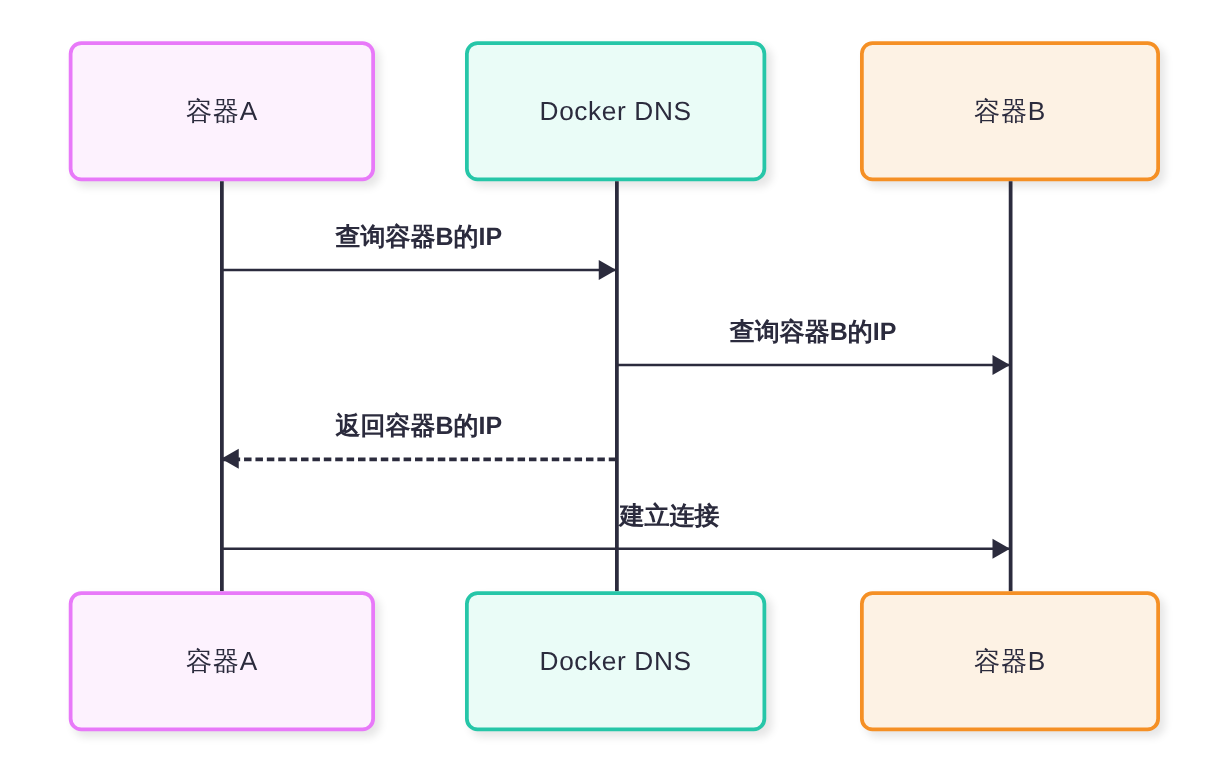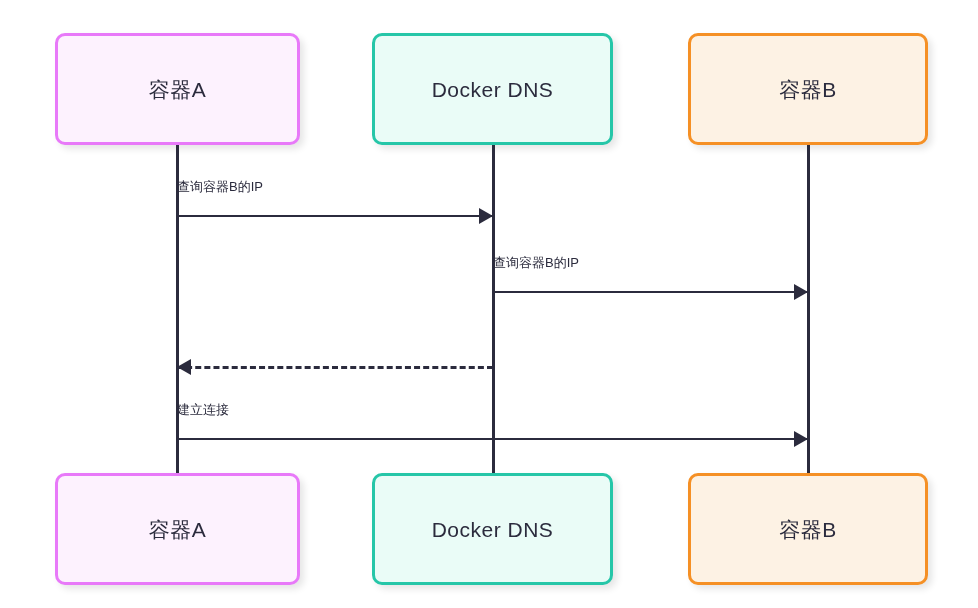--- a/index.html
+++ b/index.html
@@ -68,25 +68,27 @@
     border-bottom: 8px solid transparent;
     border-left: 14px solid #2b2b3d;
   }
   .arrowhead.left {
     border-top: 8px solid transparent;
     border-bottom: 8px solid transparent;
     border-right: 14px solid #2b2b3d;
   }
   .msg-label {
     position: absolute;
-    font-size: 13px;
+    font-size: 20px;
     color: #2b2b3d;
     white-space: nowrap;
+    text-align: center;
     line-height: 1;
     background: transparent;
+    font-weight: bold;
   }
 
   
   .watermark {
     position: absolute;
     right: 8px;
     bottom: 5px;
     font-size: 17px;
     color: #d2d2d2;
     white-space: nowrap;
@@ -115,24 +117,25 @@
   <div class="msg-line" id="msgline-0" style="left: 177px; top: 215px; width: 316px; border-top-color: rgb(43, 43, 61);"></div>
   <div class="arrowhead right" id="msghead-0" style="top: 208px; left: 479px; border-left-color: rgb(43, 43, 61);"></div>
   <div class="msg-label" id="msglabel-0" style="left: 177px; width: 316px; top: 180px; color: rgb(43, 43, 61);">查询容器B的IP</div>
 
   <div class="msg-line" id="msgline-1" style="left: 493px; top: 291px; width: 315px; border-top-color: rgb(43, 43, 61);"></div>
   <div class="arrowhead right" id="msghead-1" style="top: 284px; left: 794px; border-left-color: rgb(43, 43, 61);"></div>
   <div class="msg-label" id="msglabel-1" style="left: 493px; width: 315px; top: 256px; color: rgb(43, 43, 61);">查询容器B的IP</div>
 
   <div class="msg-line dashed" id="msgline-2" style="left: 177px; top: 366px; width: 316px; border-top-color: rgb(43, 43, 61);"></div>
   <div class="arrowhead left" id="msghead-2" style="top: 359px; left: 177px; border-right-color: rgb(43, 43, 61);"></div>
+  <div class="msg-label" id="msglabel-2" style="left: 177px; width: 316px; top: 331px; color: rgb(43, 43, 61);">返回容器B的IP</div>
 
   <div class="msg-line" id="msgline-3" style="left: 177px; top: 438px; width: 631px; border-top-color: rgb(43, 43, 61);"></div>
   <div class="arrowhead right" id="msghead-3" style="top: 431px; left: 794px; border-left-color: rgb(43, 43, 61);"></div>
-  <div class="msg-label" id="msglabel-3" style="left: 177px; width: 631px; top: 403px; color: rgb(43, 43, 61);">建立连接</div>
+  <div class="msg-label" id="msglabel-3" style="left: 177px; width: 631px; top: 403px; color: rgb(43, 43, 61); padding-left: 43px;">建立连接</div>
 
   <div class="participant" id="box-bot-0" style="left: 55px; top: 473px; width: 245px; height: 112px; border-color: rgb(232, 121, 249); background: rgb(253, 242, 254);">
     <span class="p-label">容器A</span>
   </div>
   <div class="participant" id="box-bot-1" style="left: 372px; top: 473px; width: 241px; height: 112px; border-color: rgb(38, 198, 168); background: rgb(234, 252, 247);">
     <span class="p-label">Docker DNS</span>
   </div>
   <div class="participant" id="box-bot-2" style="left: 688px; top: 473px; width: 240px; height: 112px; border-color: rgb(245, 144, 37); background: rgb(253, 242, 228);">
     <span class="p-label">容器B</span>
   </div>

